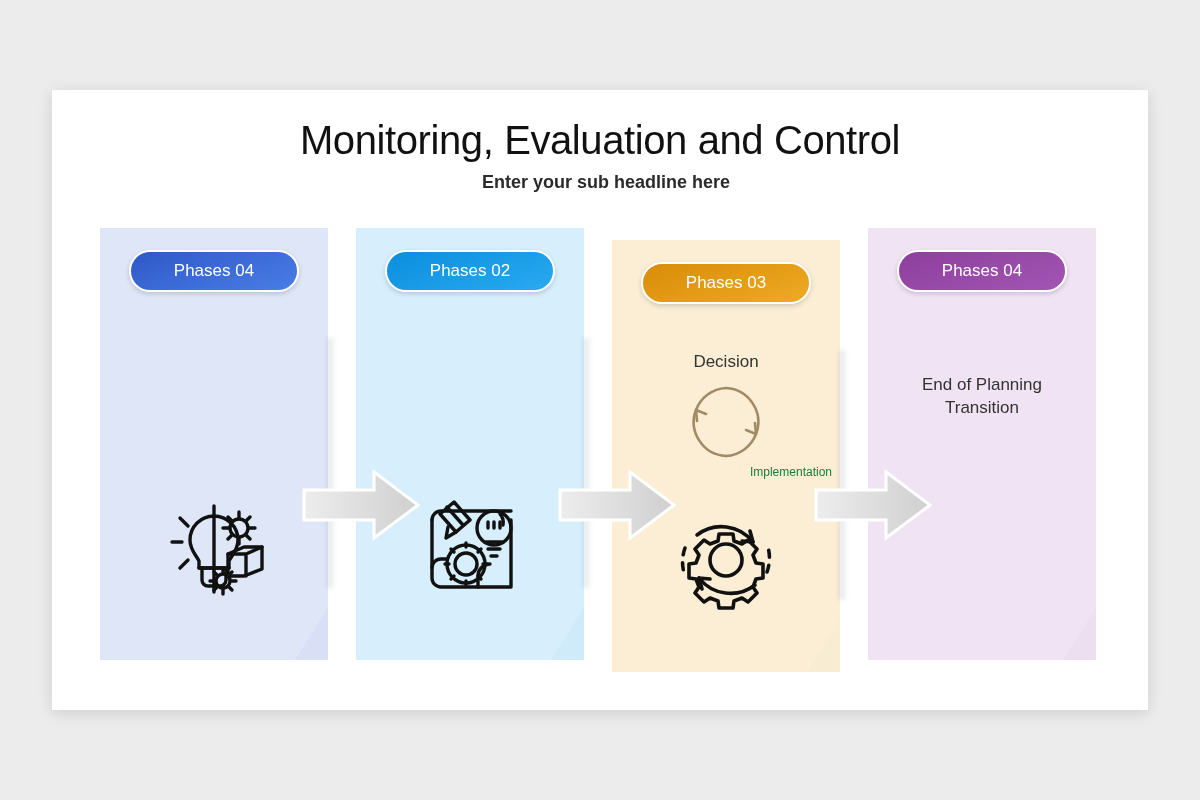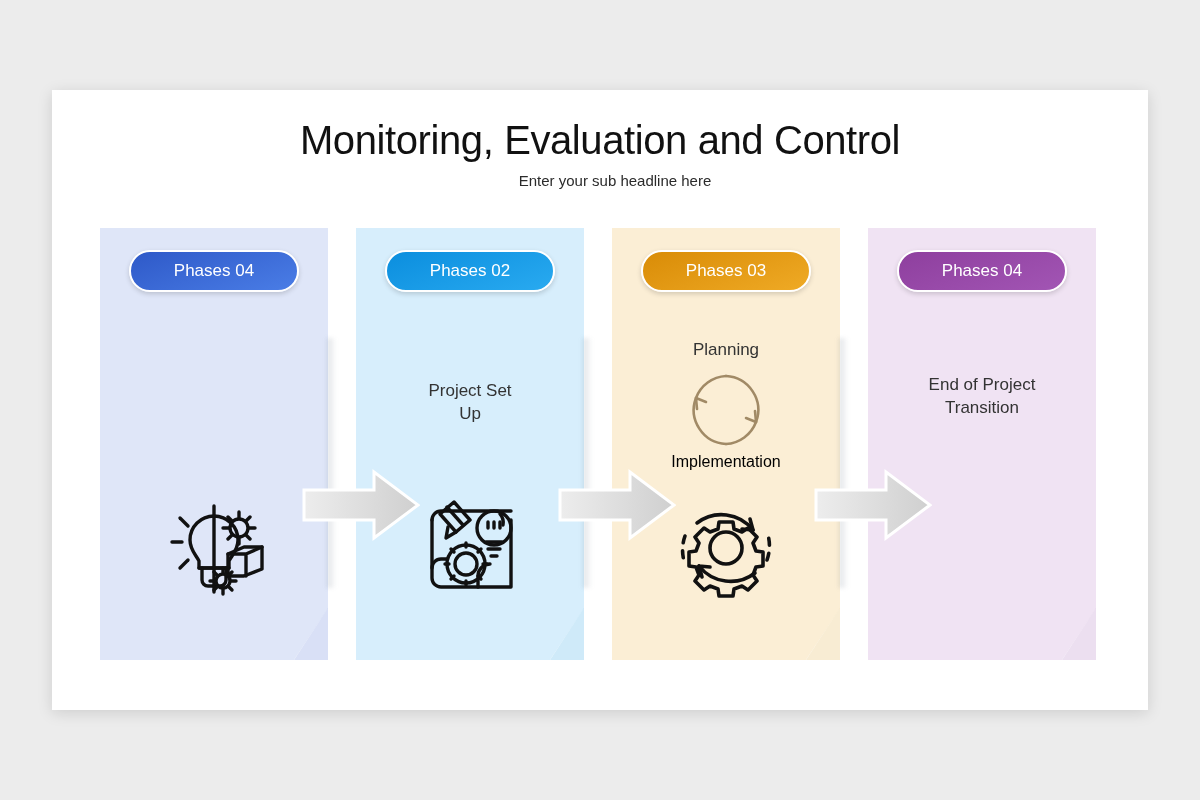--- a/index.html
+++ b/index.html
@@ -30,47 +30,48 @@
     text-align: center;
     font-size: 40px;
     font-weight: 400;
     color: #111111;
     letter-spacing: -0.4px;
     white-space: nowrap;
   }
 
   #subtitle {
     position: absolute;
-    left: 15px;
+    left: 6px;
     top: 82px;
     width: 1096px;
     text-align: center;
-    font-size: 15px;
+    font-size: 18px;
     color: #2b2b2b;
+    font-weight: bold;
   }
 
   
   #cards {
     position: absolute;
     left: 48px;
     top: 138px;
     width: 1000px;
     height: 432px;
     text-decoration: underline;
   }
 
   .card {
     position: absolute;
     top: 0;
     width: 228px;
     height: 432px;
   }
   .card-0 { left: 0px; }
   .card-1 { left: 256px; }
-  .card-2 { left: 512px; }
+  .card-2 { left: 512px; margin-top: 12px; }
   .card-3 { left: 768px; }
 
   .card-bg {
     position: absolute;
     inset: 0;
     clip-path: polygon(0 0, 100% 0, 100% 88%, 85% 100%, 0 100%);
   }
 
   .card-fold {
     position: absolute;
@@ -128,23 +129,23 @@
     top: 112px;
     text-align: center;
     font-size: 17px;
     color: #333333;
   }
   .card-text-lower {
     position: absolute;
     left: 8px;
     width: 212px;
     top: 225px;
-    text-align: center;
-    font-size: 16px;
-    color: #000000;
+    text-align: right;
+    font-size: 12px;
+    color: #15803d;
   }
 
   .cycle-icon {
     position: absolute;
     left: 50%;
     top: 140px;
     transform: translateX(-50%);
   }
 
   
@@ -234,22 +235,20 @@
 
     <div class="card card-1">
       <div class="card-bg" style="background:#d7eefc"></div>
       <div class="card-fold" style="background:#a8d9f4"></div>
       <div class="card-shadow-edge"></div>
 
       <div class="badge" style="background:linear-gradient(160deg,#0b8ede,#29aaf0)">
         <span>Phases 02</span>
       </div>
 
-      <div class="card-text" style="white-space:pre-line;top:152px">Project Set
-Up</div>
 
       <div class="card-icon">
         <svg width="104" height="100" viewBox="0 0 104 100" fill="none" stroke="#111" stroke-width="3.4" stroke-linecap="round" stroke-linejoin="round">
 
           <path d="M14 22 l0 58 a9 9 0 0 0 9 9 l70 0 l0 -67"></path>
           <path d="M14 22 a9 9 0 0 1 9 -9 l70 0"></path>
           <path d="M14 70 a9 9 0 0 1 9 -9 l6 0"></path>
 
           <path d="M22 16 l14 -12 l16 18 l-14 12 z"></path>
           <path d="M38 34 l-10 6 l2 -11"></path>
@@ -271,21 +270,21 @@
 
     <div class="card card-2">
       <div class="card-bg" style="background:#fbeed5"></div>
       <div class="card-fold" style="background:#f2dcae"></div>
       <div class="card-shadow-edge"></div>
 
       <div class="badge" style="background:linear-gradient(160deg,#d98c07,#efaa25)">
         <span>Phases 03</span>
       </div>
 
-      <div class="card-text-upper">Planning</div>
+      <div class="card-text-upper">Decision</div>
 
       <div class="cycle-icon">
         <svg width="84" height="84" viewBox="0 0 84 84" fill="none" stroke="#a18a66" stroke-width="2.6" stroke-linecap="round" stroke-linejoin="round">
           <path d="M42 8 a34 34 0 0 1 30 46"></path>
           <path d="M72 54 l-1 -11 M72 54 l-10 -4"></path>
           <path d="M42 76 a34 34 0 0 1 -30 -46"></path>
           <path d="M12 30 l1 11 M12 30 l10 4"></path>
           <path d="M42 8 a34 34 0 0 0 -30 22"></path>
           <path d="M42 76 a34 34 0 0 0 30 -22"></path>
         </svg>
@@ -312,21 +311,21 @@
     </div>
 
     <div class="card card-3">
       <div class="card-bg" style="background:#f0e3f3"></div>
       <div class="card-fold" style="background:#ddc4e4"></div>
 
       <div class="badge" style="background:linear-gradient(160deg,#8e3f9e,#a255b4)">
         <span>Phases 04</span>
       </div>
 
-      <div class="card-text" style="white-space:pre-line;top:146px">End of Project
+      <div class="card-text" style="white-space:pre-line;top:146px">End of Planning
 Transition</div>
 
 
     </div>
 
     <div class="arrow arrow-0">
       <svg width="118" height="74" viewBox="0 0 118 74">
         <defs>
           <linearGradient id="ag1" x1="0" y1="0" x2="1" y2="0">
             <stop offset="0" stop-color="#ededed"></stop>

